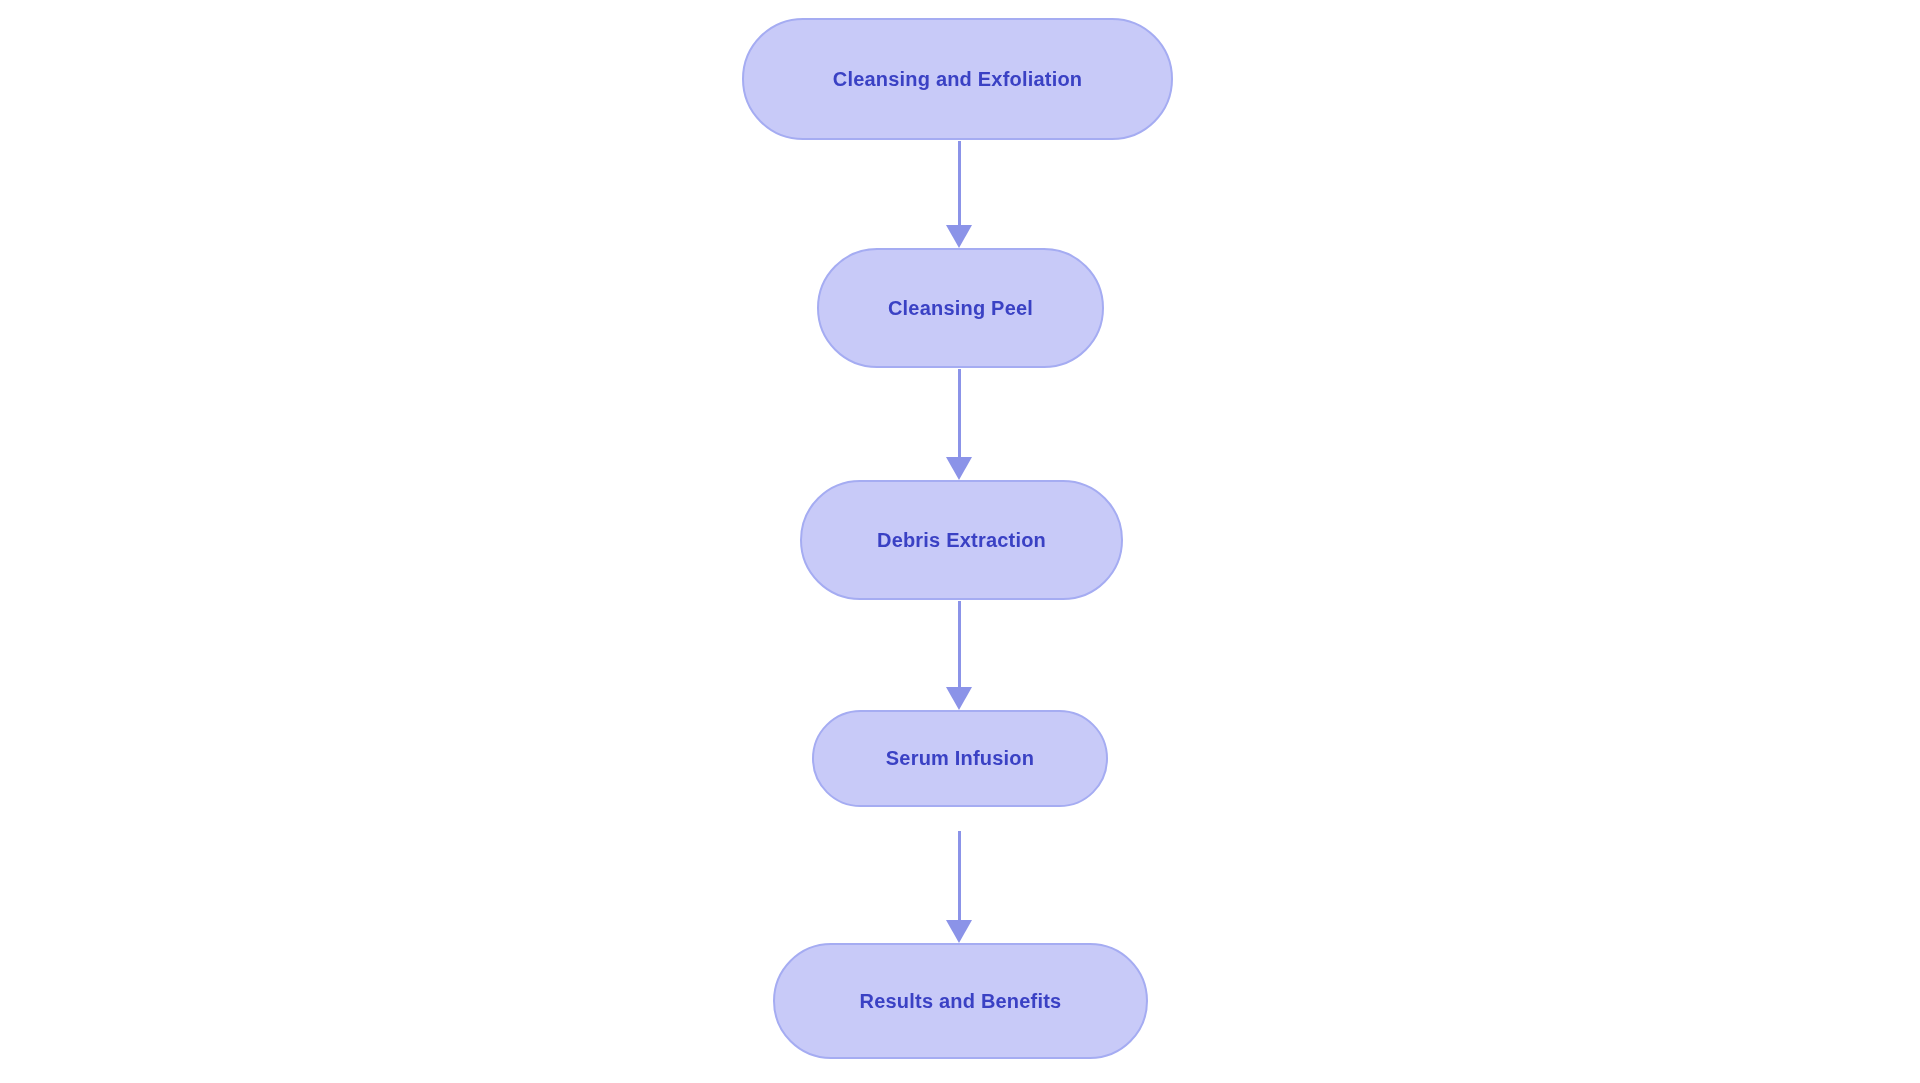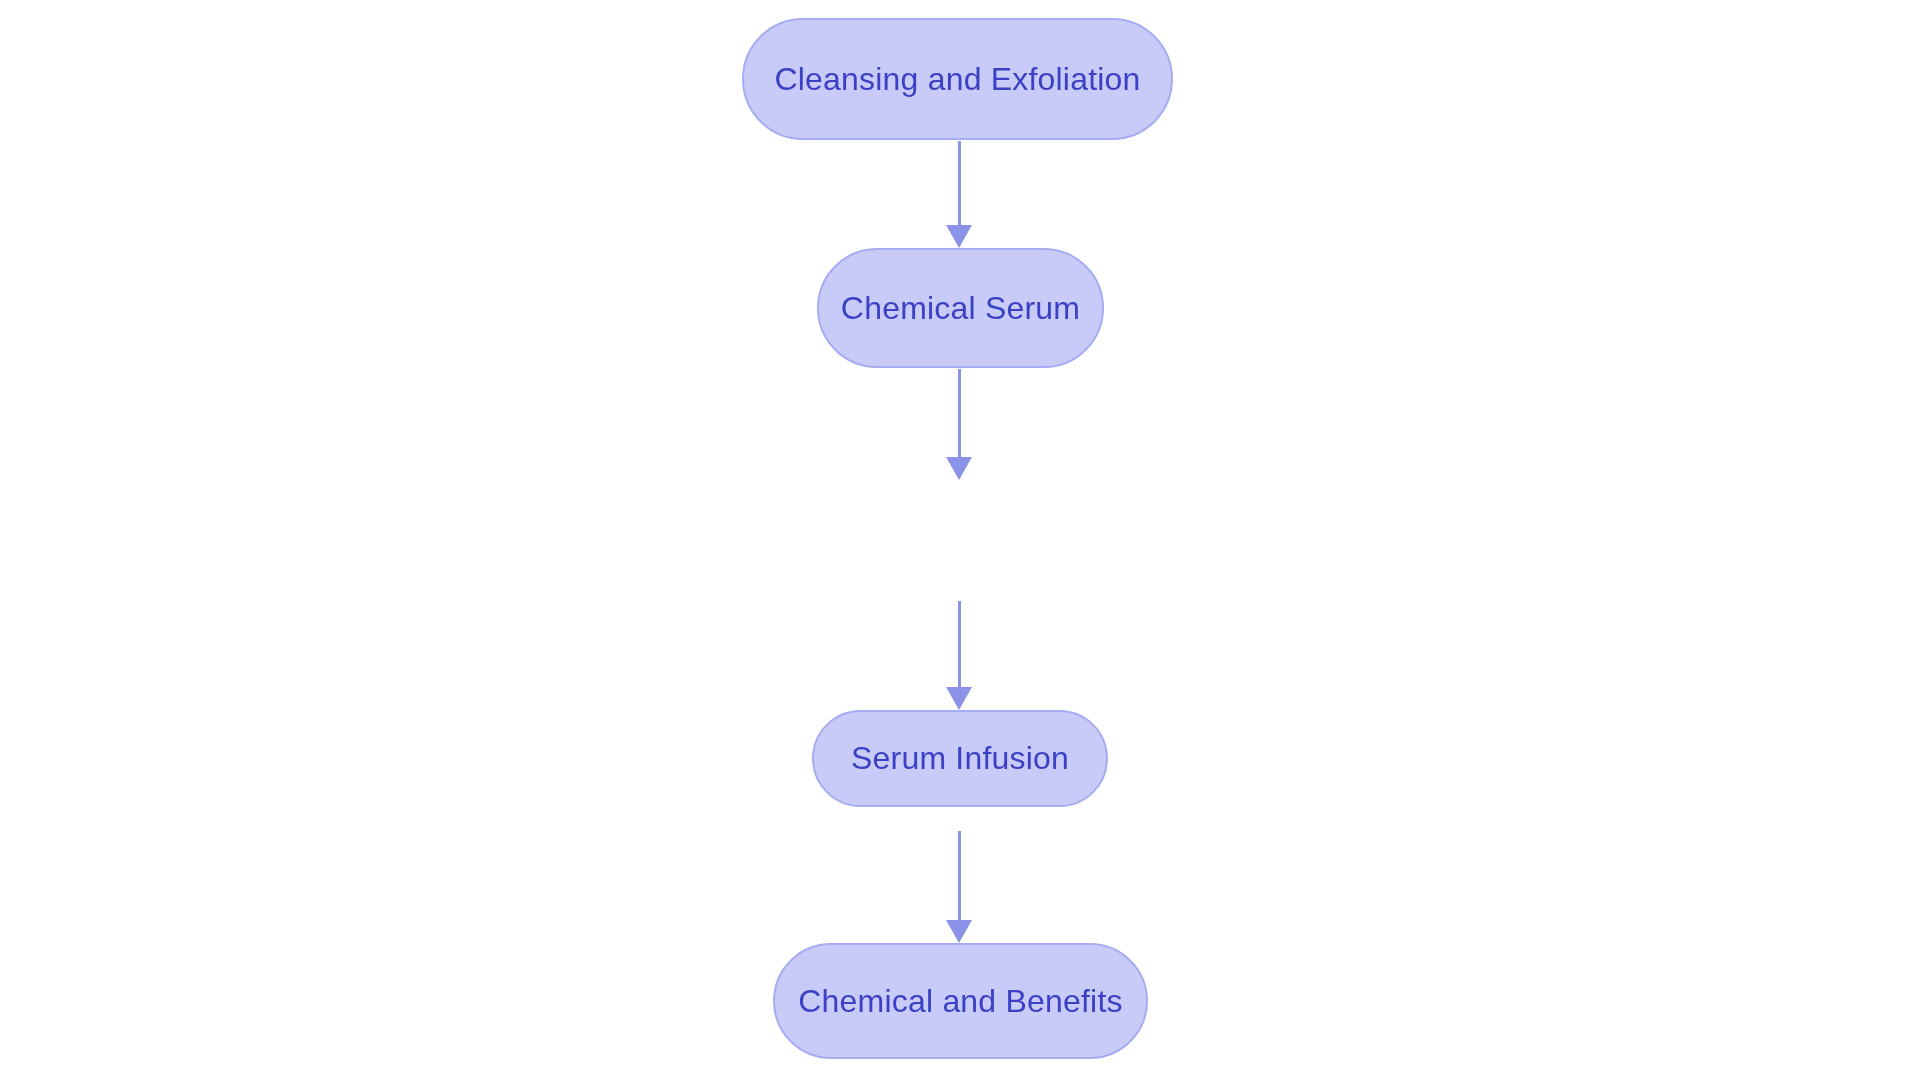--- a/index.html
+++ b/index.html
@@ -22,24 +22,25 @@
 
   .node {
     position: absolute;
     display: flex;
     align-items: center;
     justify-content: center;
     background: var(--node-fill);
     border: 2px solid var(--node-border);
     border-radius: 62px;
     color: var(--node-text);
-    font-size: 32px;
+    font-size: 20px;
     letter-spacing: 0.2px;
     white-space: nowrap;
     text-align: left;
+    font-weight: bold;
   }
   .node-1 { left: 742px; top: 18px;  width: 431px; height: 122px; }
   .node-2 { left: 817px; top: 248px; width: 287px; height: 120px; }
   .node-3 { left: 800px; top: 480px; width: 323px; height: 120px; }
   .node-4 { left: 812px; top: 710px; width: 296px; height: 97px; }
   .node-5 { left: 773px; top: 943px; width: 375px; height: 116px; }
 
   .edge {
     position: absolute;
     left: 946px;           
@@ -74,40 +75,43 @@
   <div class="node node-1">
     <span>Cleansing and Exfoliation</span>
   </div>
 
   <div class="edge edge-1">
     <div class="edge-line"></div>
     <div class="edge-head"></div>
   </div>
 
   <div class="node node-2">
-    <span>Chemical Serum</span>
+    <span>Cleansing Peel</span>
   </div>
 
   <div class="edge edge-2">
     <div class="edge-line"></div>
     <div class="edge-head"></div>
   </div>
 
+  <div class="node node-3">
+    <span>Debris Extraction</span>
+  </div>
 
   <div class="edge edge-3">
     <div class="edge-line"></div>
     <div class="edge-head"></div>
   </div>
 
   <div class="node node-4">
     <span>Serum Infusion</span>
   </div>
 
   <div class="edge edge-4">
     <div class="edge-line"></div>
     <div class="edge-head"></div>
   </div>
 
   <div class="node node-5">
-    <span>Chemical and Benefits</span>
+    <span>Results and Benefits</span>
   </div>
 
 </div>
 
 </body></html>

